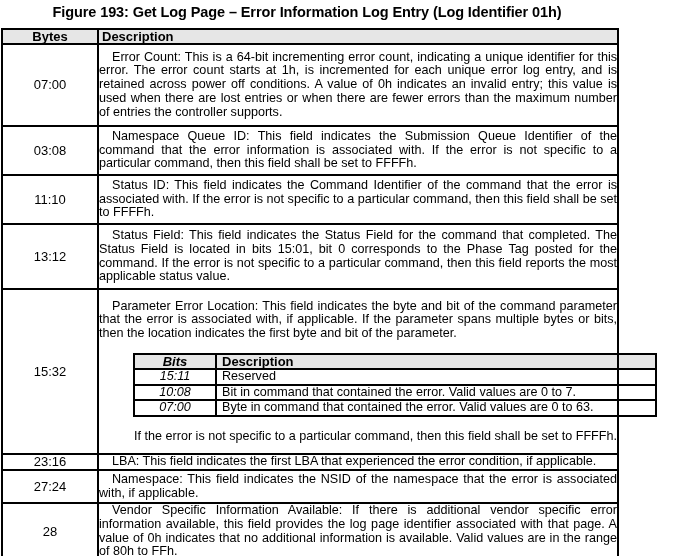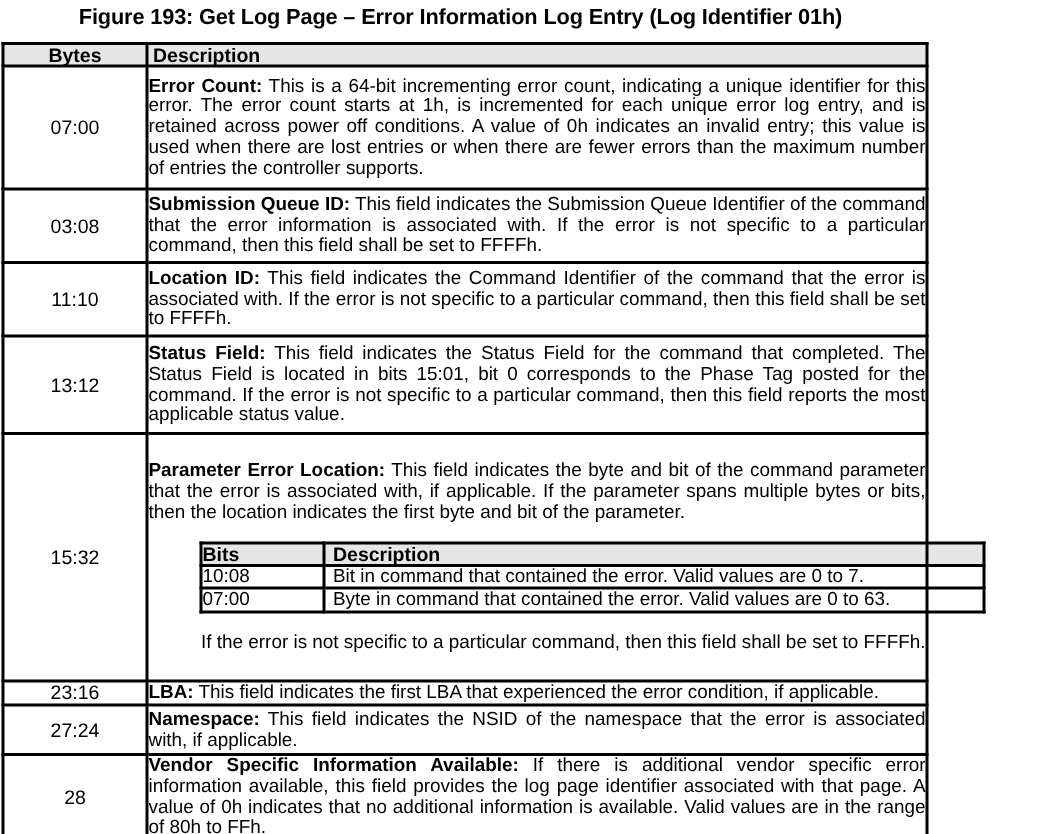--- a/index.html
+++ b/index.html
@@ -21,31 +21,31 @@
     border: 2px solid #000; vertical-align: middle; padding: 0;
   }
   table.main th {
     background: #e6e6e6; font-weight: bold; height: 13px; line-height: 13px;
     font-size: 13px;
   }
   table.main th.bytes { text-align: center; }
   table.main th.desc { text-align: left; padding-left: 3px; }
   td.bytes-cell { text-align: center; font-size: 13px; }
   td.desc-cell { text-align: justify; padding: 1px 6px 0 3px; vertical-align: top; }
-  .field-name { font-weight: bold; }
+  .field-name { font-weight: normal; margin-left: 13px; }
   .nested-wrap { padding: 12px 0 13px 34px; }
   table.nested {
     border-collapse: collapse; table-layout: fixed; width: 524px;
     font-size: 12.6px; line-height: 13.5px;
   }
   table.nested td, table.nested th {
     border: 2px solid #000; padding: 0; height: 13px;
   }
   table.nested th { background: #e6e6e6; font-weight: bold; }
-  table.nested .bits { text-align: left; width: 80px; }
+  table.nested .bits { text-align: center; width: 80px; font-style: italic; }
   table.nested .ndesc { text-align: left; padding-left: 5px; }
   .after-text { text-align: right; }
 </style>
 </head>
 <body>
 
 <div class="title">Figure 193: Get Log Page – Error Information Log Entry (Log Identifier 01h)</div>
 
 <table class="main">
   <colgroup>
@@ -58,40 +58,44 @@
       <th class="desc">Description</th>
     </tr>
   </thead>
   <tbody>
     <tr style="height:82px">
       <td class="bytes-cell">07:00</td>
       <td class="desc-cell"><span class="field-name">Error Count:</span><span> This is a 64-bit incrementing error count, indicating a unique identifier for this error. The error count starts at 1h, is incremented for each unique error log entry, and is retained across power off conditions. A value of 0h indicates an invalid entry; this value is used when there are lost entries or when there are fewer errors than the maximum number of entries the controller supports.</span></td>
     </tr>
     <tr style="height:49px">
       <td class="bytes-cell">03:08</td>
-      <td class="desc-cell"><span class="field-name">Submission Queue ID:</span><span> This field indicates the Submission Queue Identifier of the command that the error information is associated with. If the error is not specific to a particular command, then this field shall be set to FFFFh.</span></td>
+      <td class="desc-cell"><span class="field-name">Namespace Queue ID:</span><span> This field indicates the Submission Queue Identifier of the command that the error information is associated with. If the error is not specific to a particular command, then this field shall be set to FFFFh.</span></td>
     </tr>
     <tr style="height:49px">
       <td class="bytes-cell">11:10</td>
-      <td class="desc-cell"><span class="field-name">Location ID:</span><span> This field indicates the Command Identifier of the command that the error is associated with. If the error is not specific to a particular command, then this field shall be set to FFFFh.</span></td>
+      <td class="desc-cell"><span class="field-name">Status ID:</span><span> This field indicates the Command Identifier of the command that the error is associated with. If the error is not specific to a particular command, then this field shall be set to FFFFh.</span></td>
     </tr>
     <tr style="height:65px">
       <td class="bytes-cell">13:12</td>
       <td class="desc-cell"><span class="field-name">Status Field:</span><span> This field indicates the Status Field for the command that completed. The Status Field is located in bits 15:01, bit 0 corresponds to the Phase Tag posted for the command. If the error is not specific to a particular command, then this field reports the most applicable status value.</span></td>
     </tr>
     <tr style="height:165px">
       <td class="bytes-cell">15:32</td>
       <td class="desc-cell">
         <div><span class="field-name">Parameter Error Location:</span><span> This field indicates the byte and bit of the command parameter that the error is associated with, if applicable. If the parameter spans multiple bytes or bits, then the location indicates the first byte and bit of the parameter.</span></div>
         <div class="nested-wrap">
           <table class="nested">
             <tbody>
                 <tr>
               <th class="bits">Bits</th>
               <th class="ndesc">Description</th>
+            </tr>
+            <tr>
+              <td class="bits">15:11</td>
+              <td class="ndesc">Reserved</td>
             </tr>
             <tr>
               <td class="bits">10:08</td>
               <td class="ndesc">Bit in command that contained the error. Valid values are 0 to 7.</td>
             </tr>
             <tr>
               <td class="bits">07:00</td>
               <td class="ndesc">Byte in command that contained the error. Valid values are 0 to 63.</td>
             </tr>
           </tbody>

